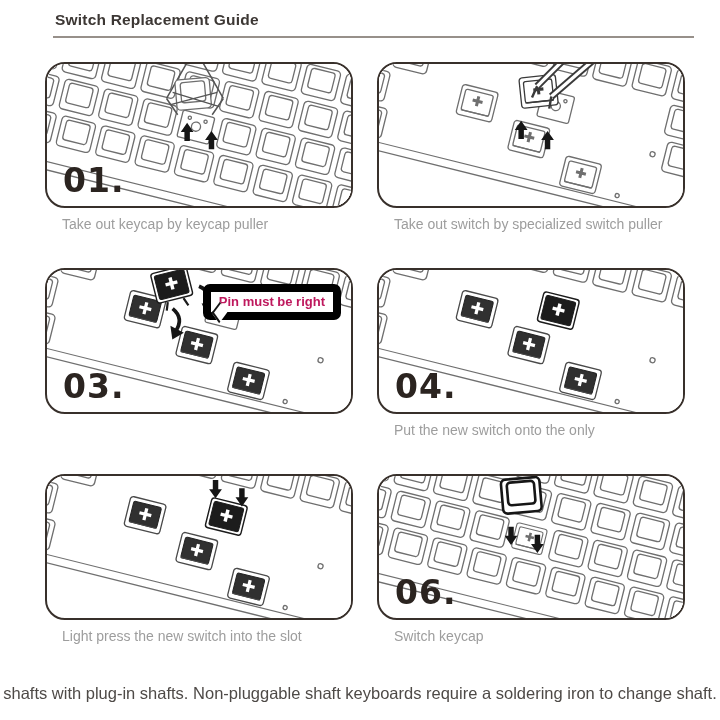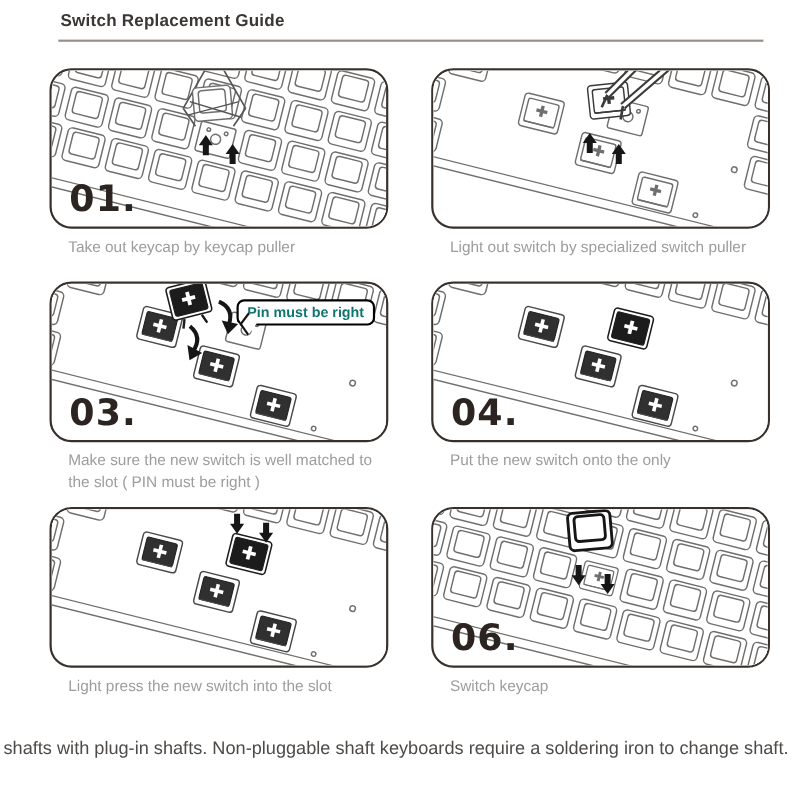--- a/index.html
+++ b/index.html
@@ -1,26 +1,26 @@
 <!DOCTYPE html>
 <html style="--panel-border: #38302b; --step-number: #2b2420; --caption: #9d9d9d; --note-text: #4e4a47; --divider: #97908a; --title: #3c3734;"><head>
 <meta charset="utf-8">
 <style>
   html,body{margin:0;padding:0;background:#fff;}
   body{width:720px;height:720px;overflow:hidden;font-family:"Liberation Sans",sans-serif;position:relative;}
   .page-title{margin:11px 16px 0 55px;font-size:15.5px;font-weight:600;color:var(--title,#3c3734);letter-spacing:.2px;}
   .rule{border:none;border-top:2px solid var(--divider,#97908a);margin:7px 26px 0 53px;}
-  .grid{display:grid;grid-template-columns:308px 308px;column-gap:39px;row-gap:12px;margin:24px 0 0 45px;}
+  .grid{display:grid;grid-template-columns:308px 308px;column-gap:39px;row-gap:12px;margin:24px 0 0 45px;gap:24px;}
   .card{width:308px;}
   .panel{position:relative;width:304px;height:142px;border:2px solid var(--panel-border,#38302b);border-radius:20px;overflow:hidden;background:#fff;}
   .art{position:absolute;inset:0;}
   .art svg{display:block;width:100%;height:100%;}
   .step-num{position:absolute;left:16px;bottom:6px;font-family:"DejaVu Sans",sans-serif;font-size:33px;font-weight:800;letter-spacing:1px;color:var(--step-number,#2b2420);}
   .caption{margin:6px 4px 0 17px;min-height:30px;font-size:14px;line-height:1.45;color:var(--caption,#9d9d9d);}
-  .callout{position:absolute;top:14px;right:10px;background:#fff;border:2px solid #000000;border-radius:7px;padding:2px 8px 3px;font-size:13px;font-weight:700;color:#0f766e;z-index:2;}
+  .callout{position:absolute;top:14px;right:10px;background:#fff;border:8px solid #000000;border-radius:7px;padding:2px 8px 3px;font-size:13px;font-weight:700;color:#be185d;z-index:2;}
   .callout::after{content:"";position:absolute;left:2px;bottom:-7px;width:11px;height:11px;background:#fff;border-left:2px solid #141414;border-bottom:2px solid #141414;transform:rotate(55deg) skewX(18deg);}
   .note{margin-top:22px;text-align:center;font-size:16.5px;line-height:30px;color:var(--note-text,#4e4a47);}
 </style>
 </head>
 <body>
 
 <div class="page-title">Switch Replacement Guide</div>
 <hr class="rule">
 
 <div class="grid">
@@ -307,21 +307,21 @@
        <path d="M198 -18 L158 22" stroke="#fff" stroke-width="3.2" fill="none"></path>
        <path d="M216 -6 L172 32" stroke="#3a3a3a" stroke-width="7" fill="none"></path>
        <path d="M216 -6 L172 32" stroke="#fff" stroke-width="3.2" fill="none"></path>
        <path d="M158 22 l-5 11 M172 32 l-2 12" stroke="#3a3a3a" stroke-width="2.4" fill="none"></path>
      </g>
             <path transform="translate(136 56) scale(0.9)" d="M4 20 v-10 h-4 l7 -10 7 10 h-4 v10 z" fill="#161616"></path>
             <path transform="translate(162 66) scale(0.9)" d="M4 20 v-10 h-4 l7 -10 7 10 h-4 v10 z" fill="#161616"></path>
           </svg>
         </div>
     </div>
-    <div class="caption">Light out switch by specialized switch puller</div>
+    <div class="caption">Take out switch by specialized switch puller</div>
   </div>
 
   <div class="card">
     <div class="panel">
       <div class="art">
           <svg viewBox="0 0 304 140" preserveAspectRatio="xMidYMid slice" xmlns="http://www.w3.org/2000/svg">
             <g transform="translate(160,58) rotate(14) translate(-200,-85)">
               <rect x="-60" y="-40" width="480" height="190" rx="18" fill="#fff" stroke="#6f6f6f" stroke-width="1.3"></rect>
               <rect x="-56" y="-36" width="472" height="178" rx="16" fill="none" stroke="#6f6f6f" stroke-width="1.1"></rect>
               <g transform="translate(0 0) rotate(0) scale(1)" fill="#fff" stroke="#6f6f6f" stroke-width="1.3">
@@ -415,21 +415,20 @@
             </g>
             <g transform="translate(126 38) rotate(28)">
               <path d="M0 0 q15 3 13 19" fill="none" stroke="#161616" stroke-width="3.6"></path>
               <path d="M6 16 l8 11 7 -11 z" fill="#161616"></path>
             </g>
           </svg>
         </div>
       <div class="callout">Pin must be right</div>
       <div class="step-num">03.</div>
     </div>
-    <div class="caption">Make sure the new switch is well matched to the slot ( PIN must be right )</div>
   </div>
 
   <div class="card">
     <div class="panel">
       <div class="art">
           <svg viewBox="0 0 304 140" preserveAspectRatio="xMidYMid slice" xmlns="http://www.w3.org/2000/svg">
             <g transform="translate(160,58) rotate(14) translate(-200,-85)">
               <rect x="-60" y="-40" width="480" height="190" rx="18" fill="#fff" stroke="#6f6f6f" stroke-width="1.3"></rect>
               <rect x="-56" y="-36" width="472" height="178" rx="16" fill="none" stroke="#6f6f6f" stroke-width="1.1"></rect>
               <g transform="translate(0 0) rotate(0) scale(1)" fill="#fff" stroke="#6f6f6f" stroke-width="1.3">

